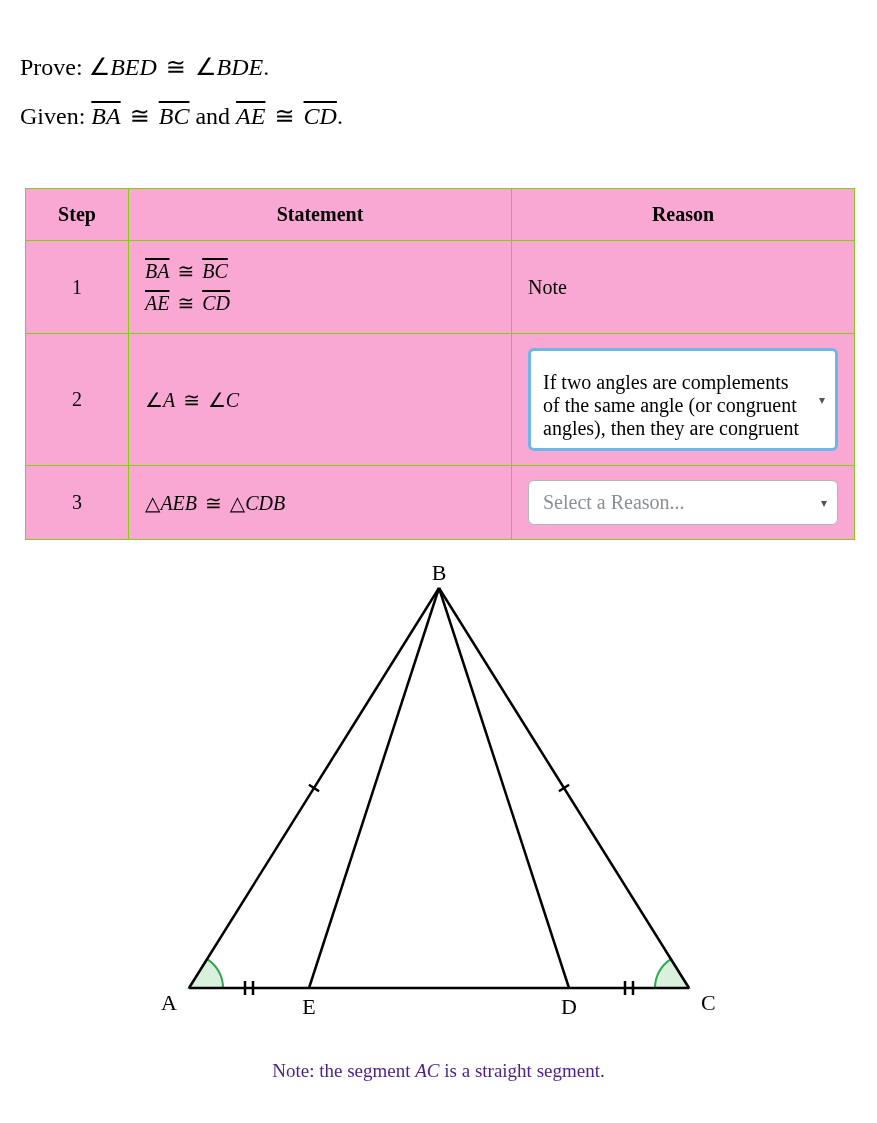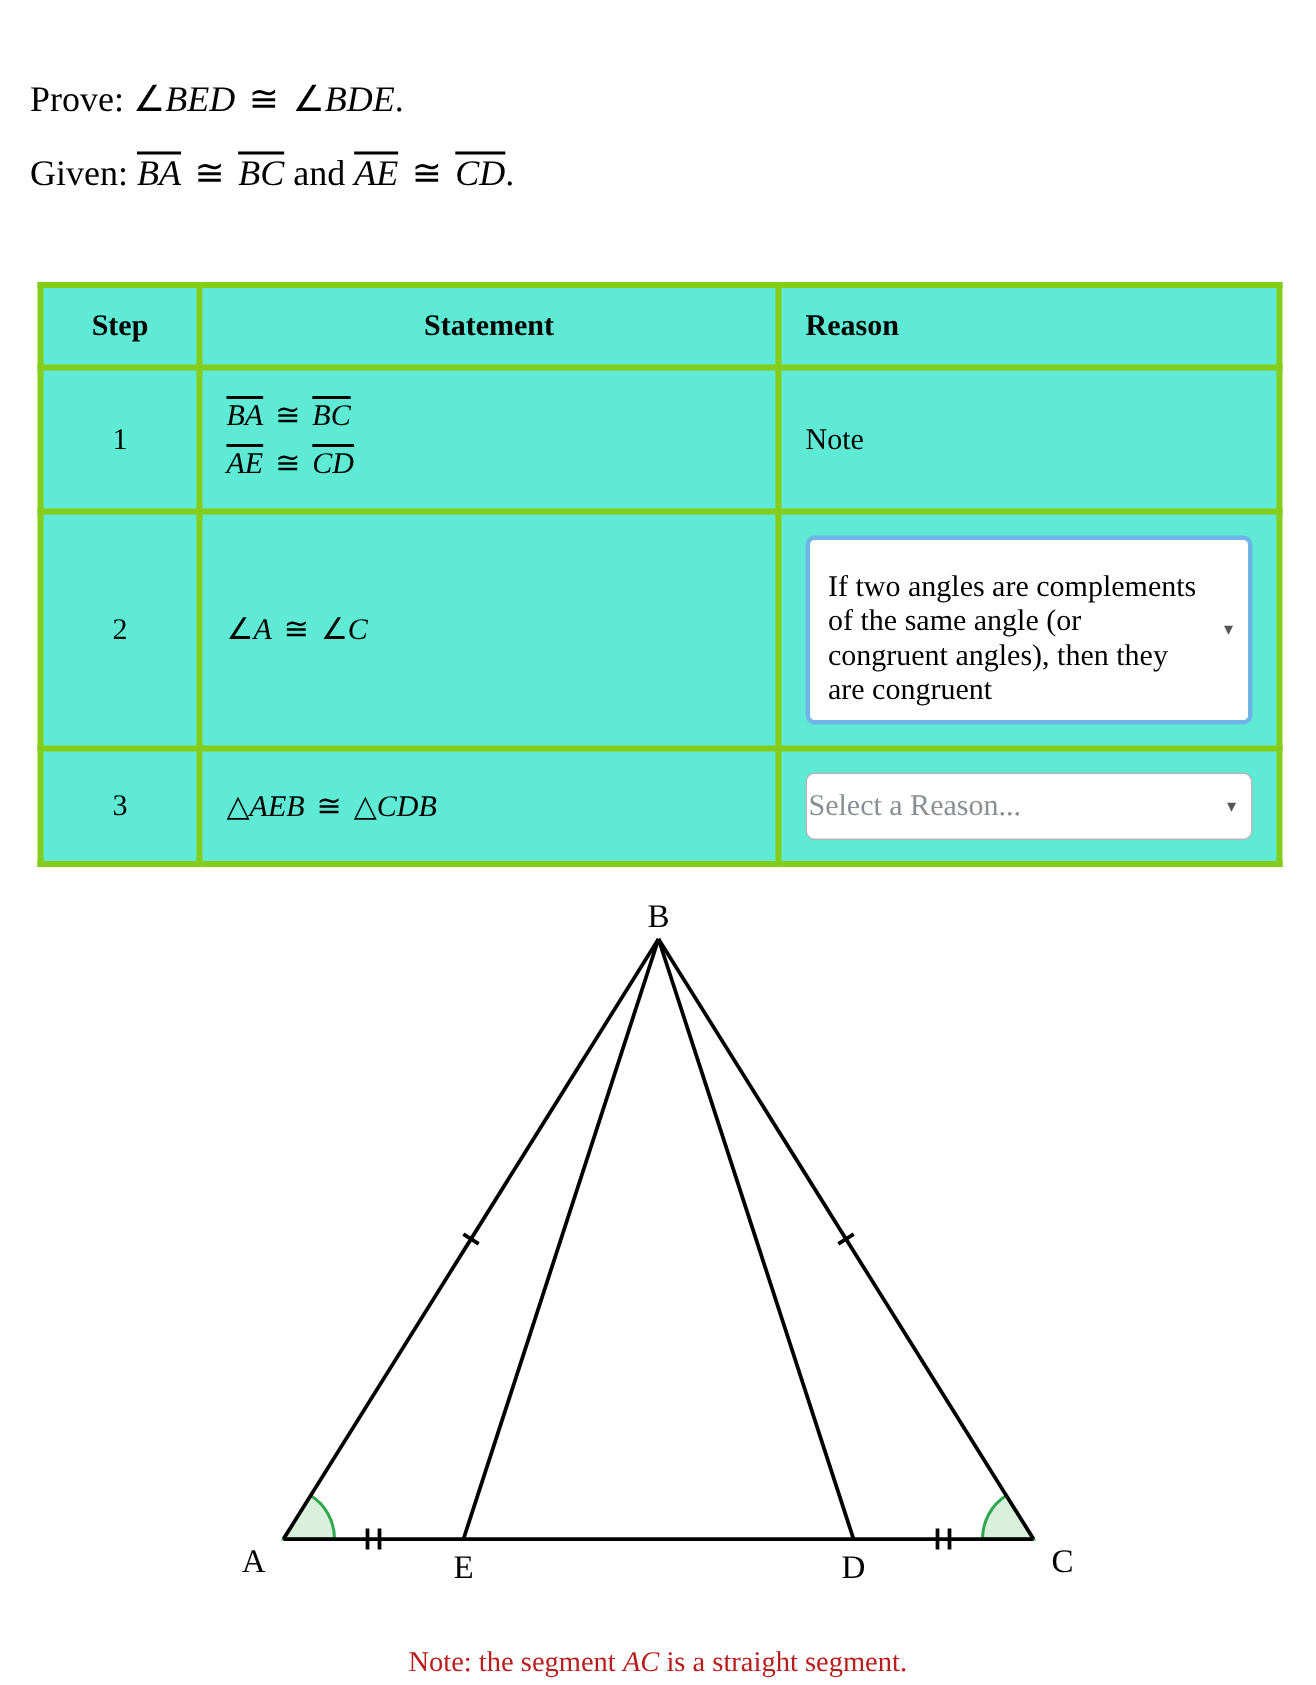--- a/index.html
+++ b/index.html
@@ -3,30 +3,30 @@
 <meta charset="utf-8">
 <style>
   html,body{margin:0;padding:0;font-family:Georgia,'Times New Roman',serif;background:#fff;color:#000}
   .page{width:877px;box-sizing:border-box;padding:20px 20px 40px 20px}
   .problem-text{font-size:24px;line-height:1.8;margin-bottom:6px}
   .bar{text-decoration:overline}
   .mi{font-style:italic;font-family:Georgia,serif}
   .cong{padding:0 3px}
   .math{white-space:nowrap}
   table.proof{border-collapse:collapse;width:830px;margin:50px 0 0 5px;font-size:20px}
-  table.proof th,table.proof td{border:4px solid #84cc16;padding:14px 16px;vertical-align:middle;background:#5eead4}
-  table.proof th{font-weight:700;font-family:Georgia,serif;text-align:left}
+  table.proof th,table.proof td{border:1px solid #84cc16;padding:14px 16px;vertical-align:middle;background:#f9a8d4}
+  table.proof th{font-weight:700;font-family:Georgia,serif;text-align:center}
   table.proof th.center,table.proof td.center{text-align:center}
   .stmt-line{display:block;text-align:left;line-height:1.6}
-  .reason-select{border:1px solid #b3b7bc;border-radius:6px;padding:10px 34px 10px 1px;position:relative;font-size:20px;cursor:pointer;background:#fff}
+  .reason-select{border:1px solid #b3b7bc;border-radius:6px;padding:10px 34px 10px 14px;position:relative;font-size:20px;cursor:pointer;background:#fff}
   .reason-select.active{border:3px solid #6fb6e8;padding:20px 32px 8px 12px}
   .reason-select.placeholder{color:#8a8f95}
   .reason-select .caret{position:absolute;right:10px;top:50%;transform:translateY(-50%);font-size:12px;color:#555}
   .figure-wrap{text-align:center;margin-top:18px}
-  .note{color:#b91c1c;font-size:19px;margin-top:12px;font-family:Georgia,serif}
+  .note{color:#4c1d95;font-size:19px;margin-top:12px;font-family:Georgia,serif}
   svg{display:block;margin:0 auto}
   .pt-label{font-family:Georgia,'Times New Roman',serif;font-size:22px}
 </style>
 </head>
 <body>
 
 <div class="page">
 
   <div class="problem-text" style="margin-top:26px">
     <span>Prove:</span>

